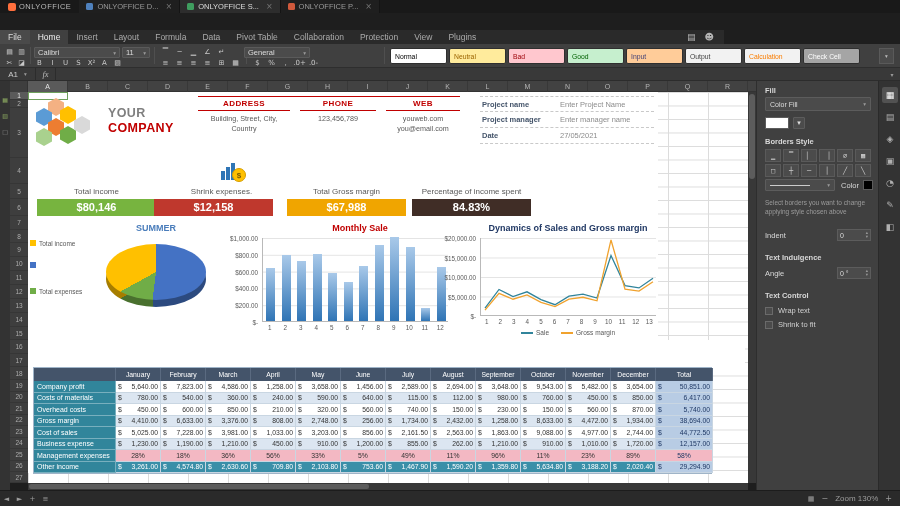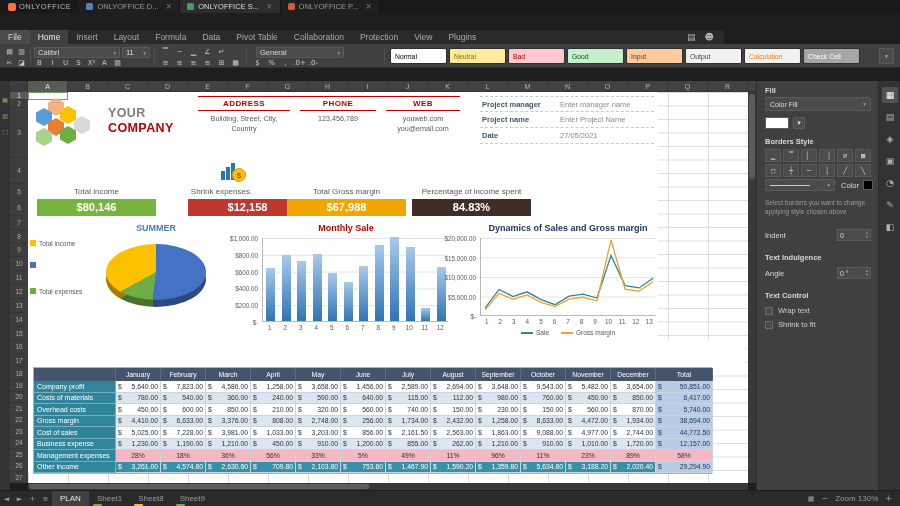--- a/index.html
+++ b/index.html
@@ -227,21 +227,21 @@
       </div>
     <div id="tb-align2">
         <div class="tbtn glyph" style="left: 160px; top: 14px;">≡</div>
         <div class="tbtn glyph" style="left: 174px; top: 14px;">≡</div>
         <div class="tbtn glyph" style="left: 188px; top: 14px;">≡</div>
         <div class="tbtn glyph" style="left: 202px; top: 14px;">≡</div>
         <div class="tbtn glyph" style="left: 216px; top: 14px;">⊞</div>
         <div class="tbtn glyph" style="left: 230px; top: 14px;">▦</div>
       </div>
     <div class="tsep" style="left:246px"></div>
-    <div class="tinput" style="left:256px;top:3px;width:88px">
+    <div class="tinput" style="left:244px;top:3px;width:66px">
       <span>General</span>
         <span class="caret glyph">▾</span>
     </div>
     <div id="tb-number">
         <div class="tbtn glyph" style="left: 252px; top: 14px;">$</div>
         <div class="tbtn glyph" style="left: 266px; top: 14px;">%</div>
         <div class="tbtn glyph" style="left: 280px; top: 14px;">,</div>
         <div class="tbtn glyph" style="left: 294px; top: 14px;">.0+</div>
         <div class="tbtn glyph" style="left: 308px; top: 14px;">.0-</div>
       </div>
@@ -252,20 +252,31 @@
         <div class="chip" style="background: rgb(255, 199, 206); color: rgb(156, 0, 6);">Bad</div>
         <div class="chip" style="background: rgb(198, 239, 206); color: rgb(0, 97, 0);">Good</div>
         <div class="chip" style="background: rgb(255, 204, 153); color: rgb(63, 63, 118);">Input</div>
         <div class="chip" style="background: rgb(242, 242, 242); color: rgb(63, 63, 63);">Output</div>
         <div class="chip" style="background: rgb(242, 242, 242); color: rgb(250, 125, 0);">Calculation</div>
         <div class="chip" style="background: rgb(165, 165, 165); color: rgb(255, 255, 255);">Check Cell</div>
       </div>
     <div class="gallery glyph">▾</div>
   </div>
 
+  <div class="formulabar">
+    <div class="cellref">
+      <span>A1</span>
+      <span class="caret glyph">▾</span>
+    </div>
+    <div class="fxbox">
+        <span>fx</span>
+      </div>
+    <div class="fbar-input"></div>
+    <div class="fbar-collapse glyph">▾</div>
+  </div>
 
   <div class="colheaders">
     <div class="corner-strip"></div>
     <div class="corner"></div>
     <div id="col-headers">
         <div class="colh sel" style="left: 28px; width: 40px;">A</div>
         <div class="colh" style="left: 68px; width: 40px;">B</div>
         <div class="colh" style="left: 108px; width: 40px;">C</div>
         <div class="colh" style="left: 148px; width: 40px;">D</div>
         <div class="colh" style="left: 188px; width: 40px;">E</div>
@@ -354,45 +365,45 @@
         <div class="c-head">WEB</div>
         <div class="c-val">
           <div>youweb.com</div>
           <div>you@email.com</div>
         </div>
       </div>
     </div>
 
     <div class="project" id="project-block">
         <div class="p-row">
+          <div class="p-lab">Project name</div>
+          <div class="p-val">Enter Project Name</div>
+        </div>
+        <div class="p-row">
           <div class="p-lab">Project manager</div>
           <div class="p-val">Enter manager name</div>
-        </div>
-        <div class="p-row">
-          <div class="p-lab">Project name</div>
-          <div class="p-val">Enter Project Name</div>
         </div>
         <div class="p-row">
           <div class="p-lab">Date</div>
           <div class="p-val">27/05/2021</div>
         </div>
       </div>
 
     <div class="evicon">
       <div class="evbar" style="left:1px;width:4px;height:9px"></div>
       <div class="evbar" style="left:6px;width:4px;height:13px"></div>
       <div class="evbar" style="left:11px;width:4px;height:17px"></div>
       <div class="evcoin">$</div>
     </div>
 
     <div id="kpis">
         <div class="kpi-label" style="left: 9px; width: 119px;">Total income</div>
         <div class="kpi-banner" style="left: 9px; width: 119px; background: rgb(119, 180, 63);">$80,146</div>
         <div class="kpi-label" style="left: 134px; width: 119px;">Shrink expenses.</div>
-        <div class="kpi-banner" style="left: 126px; width: 119px; background: rgb(191, 56, 45); margin-left: 34px;">$12,158</div>
+        <div class="kpi-banner" style="left: 126px; width: 119px; background: rgb(191, 56, 45);">$12,158</div>
         <div class="kpi-label" style="left: 259px; width: 119px;">Total Gross margin</div>
         <div class="kpi-banner" style="left: 259px; width: 119px; background: rgb(240, 165, 0);">$67,988</div>
         <div class="kpi-label" style="left: 384px; width: 119px;">Percentage of income spent</div>
         <div class="kpi-banner" style="left: 384px; width: 119px; background: rgb(64, 45, 38);">84.83%</div>
       </div>
 
     <div id="charts">
         <div class="ch-title" style="left: 78px; width: 100px; color: rgb(74, 125, 187);">SUMMER</div>
         <div class="pie-side" style="left: 78px; top: 159px; width: 100px; height: 56px; background: conic-gradient(rgb(68, 114, 196) 0%, rgb(68, 114, 196) 52%, rgb(112, 173, 71) 52%, rgb(112, 173, 71) 67%, rgb(255, 192, 0) 67%, rgb(255, 192, 0) 100%); filter: brightness(0.65);"></div>
         <div class="pie-top" style="left: 78px; top: 152px; width: 100px; height: 56px; background: conic-gradient(rgb(68, 114, 196) 0%, rgb(68, 114, 196) 52%, rgb(112, 173, 71) 52%, rgb(112, 173, 71) 67%, rgb(255, 192, 0) 67%, rgb(255, 192, 0) 100%);"></div>
@@ -401,21 +412,21 @@
           <div>Total income</div>
         </div>
         <div class="pleg-item" style="left: 2px; top: 170px; width: 70px;">
           <div class="pleg-sq" style="background: rgb(68, 114, 196);"></div>
           <div></div>
         </div>
         <div class="pleg-item" style="left: 2px; top: 196px; width: 70px;">
           <div class="pleg-sq" style="background: rgb(112, 173, 71);"></div>
           <div>Total expenses</div>
         </div>
-        <div class="ch-title" style="left: 238px; width: 160px; color: rgb(192, 0, 0); text-align: center;">Monthly Sale</div>
+        <div class="ch-title" style="left: 252px; width: 160px; color: rgb(192, 0, 0); text-align: center;">Monthly Sale</div>
         <div class="plot" style="left: 234px; top: 146px; width: 186px; height: 84px; background-size: 100% 16.8px;">
           <div class="bar" style="left: 3px; height: 52.92px;"></div>
           <div class="bar" style="left: 18.5px; height: 65.52px;"></div>
           <div class="bar" style="left: 34px; height: 60.48px;"></div>
           <div class="bar" style="left: 49.5px; height: 67.2px;"></div>
           <div class="bar" style="left: 65px; height: 47.88px;"></div>
           <div class="bar" style="left: 80.5px; height: 39.48px;"></div>
           <div class="bar" style="left: 96px; height: 55.44px;"></div>
           <div class="bar" style="left: 111.5px; height: 76.44px;"></div>
           <div class="bar" style="left: 127px; height: 84px;"></div>
@@ -967,26 +978,20 @@
       <div class="sicon glyph" style="top: 94px;">◔</div>
       <div class="sicon glyph" style="top: 116px;">✎</div>
       <div class="sicon glyph" style="top: 138px;">◧</div>
     </div>
 
   <div class="statusbar">
     <span class="sb-icon glyph">◄</span>
     <span class="sb-icon glyph">►</span>
     <span class="sb-icon glyph">+</span>
     <span class="sb-icon glyph">≡</span>
-    <div id="sheet-tabs" style="display:flex">
-        <div class="sheettab active">PLAN</div>
-        <div class="sheettab">Sheet1<div class="bar" style="background: rgb(112, 173, 71);"></div></div>
-        <div class="sheettab">Sheet8<div class="bar" style="background: rgb(255, 192, 0);"></div></div>
-        <div class="sheettab">Sheet9<div class="bar" style="background: rgb(112, 173, 71);"></div></div>
-      </div>
     <div class="sb-right">
       <span class="glyph" style="font-size:7px">▦</span>
       <span class="glyph">−</span>
       <span>Zoom 130%</span>
       <span class="glyph">+</span>
     </div>
   </div>
 
 </div>
 

